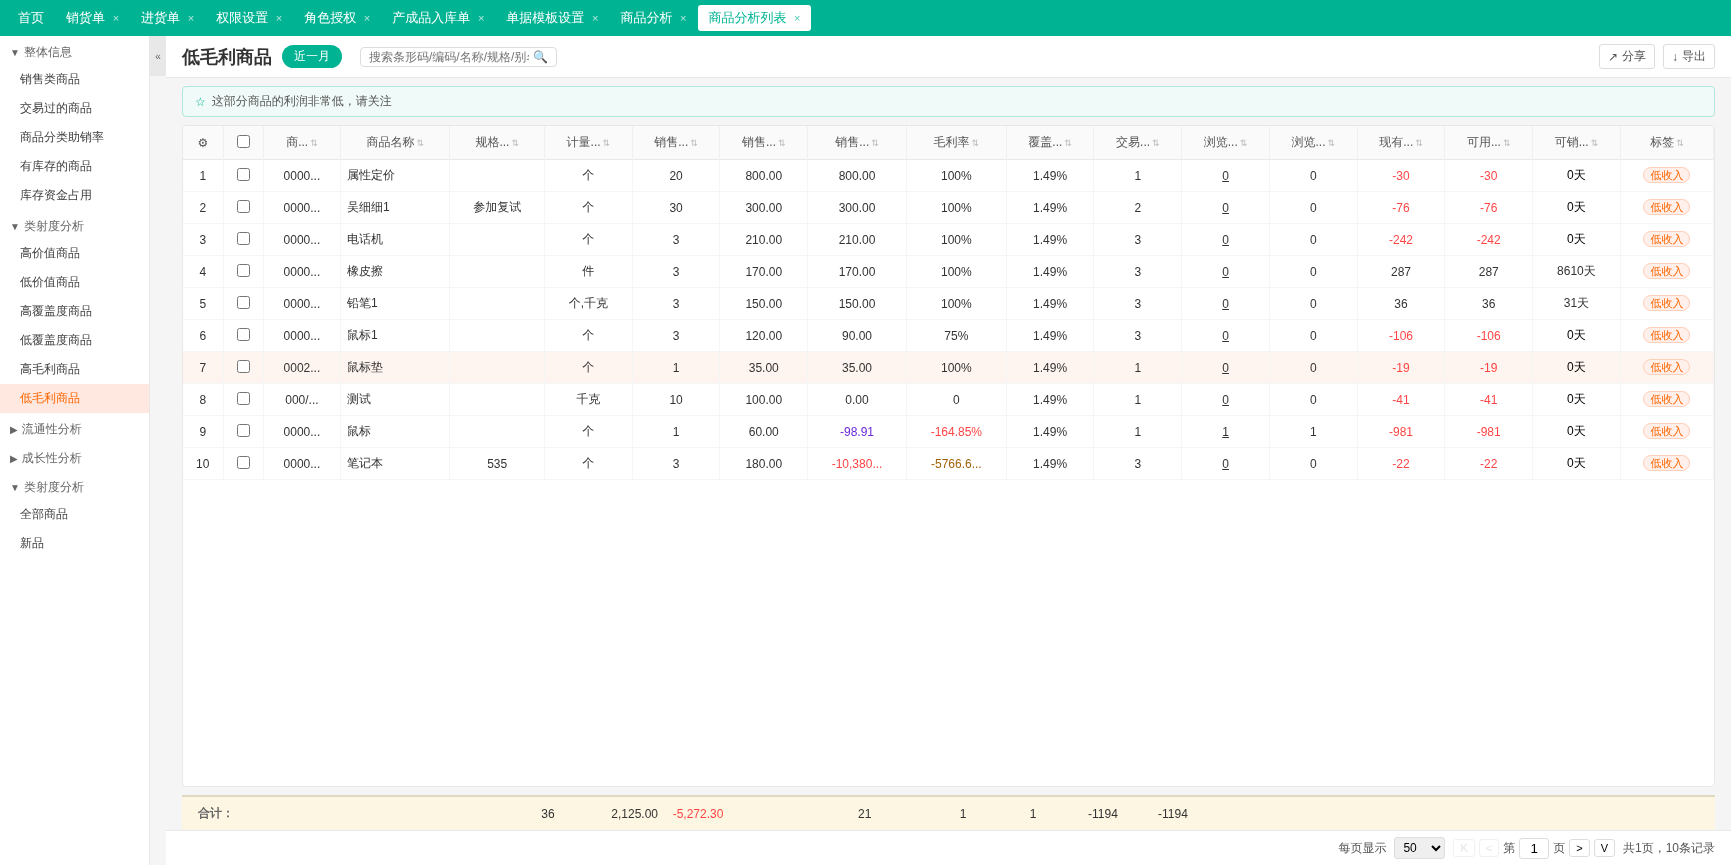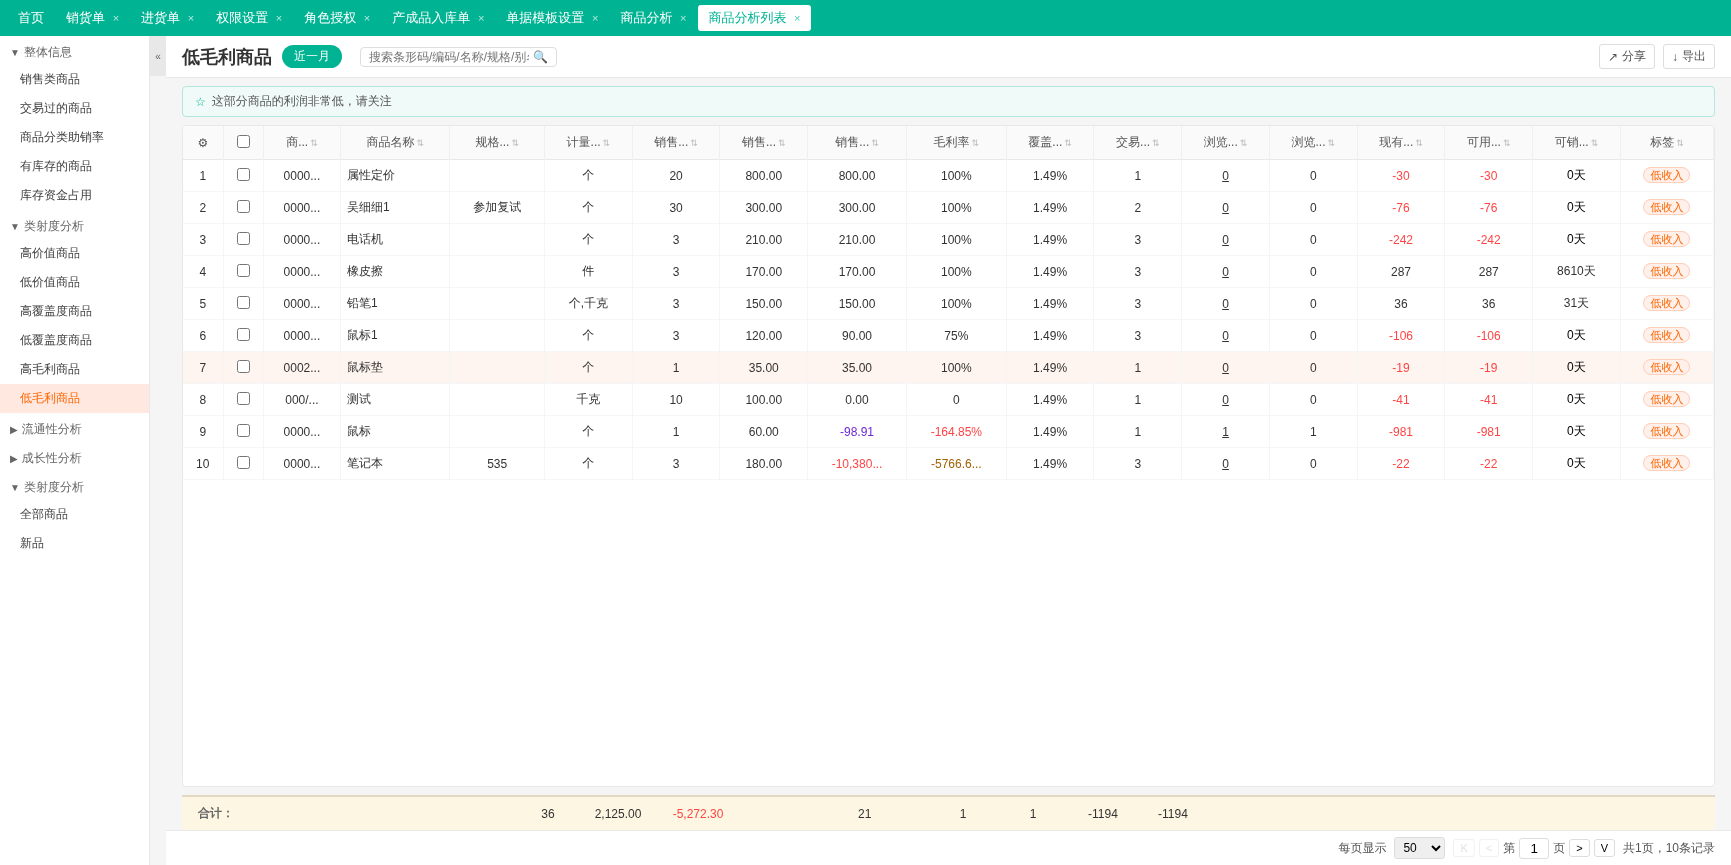--- a/index.html
+++ b/index.html
@@ -534,21 +534,21 @@
       <td class="orange-text">0天</td>
       <td><span class="tag-badge">低收入</span></td>
     </tr>
           </tbody>
       </table>
     </div>
 
     <div style="background:#fdf6e3; border-top:2px solid #e0d8c0; padding:8px 16px; display:flex; align-items:center; font-size:12px; margin:0 16px;">
       <span style="width:320px; color:#666; font-weight:bold;">合计：</span>
       <span style="width:60px; text-align:center;">36</span>
-      <span style="width:80px; text-align:center;">2,125.00</span>
+      <span style="width:80px; text-align:right;">2,125.00</span>
       <span style="width:80px; text-align:center; color:#ff4444;">-5,272.30</span>
       <span style="width:60px;"></span>
       <span style="width:60px;"></span>
       <span style="width:70px; text-align:left;">21</span>
       <span style="width:70px; text-align:center;">1</span>
       <span style="width:70px; text-align:center;">1</span>
       <span style="width:70px; text-align:center;">-1194</span>
       <span style="width:70px; text-align:center;">-1194</span>
     </div>
 

